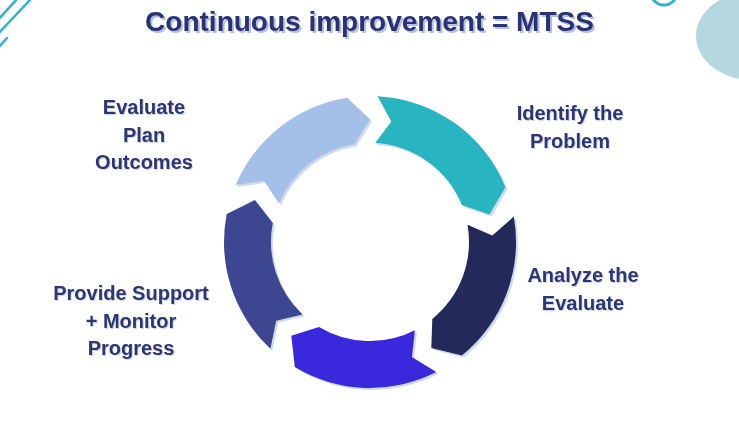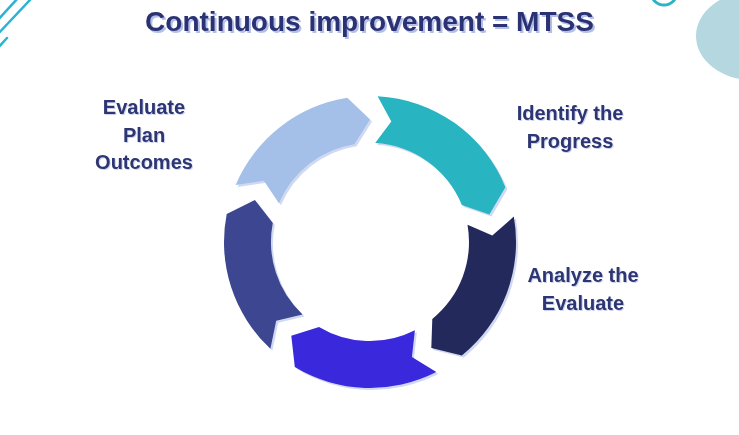--- a/index.html
+++ b/index.html
@@ -71,17 +71,20 @@
         <path d="M 436.3 372.1 A 146 146 0 0 1 294.8 367.1 L 291.3 335.8 L 319.0 326.9 A 99 99 0 0 0 414.9 330.2 L 411.9 357.1 Z" fill="#3a28dd"></path>
         <path d="M 270.4 348.8 A 146 146 0 0 1 226.7 214.1 L 254.9 200.1 L 272.8 223.1 A 99 99 0 0 0 302.5 314.4 L 276.2 320.7 Z" fill="#3d4690"></path>
         <path d="M 235.6 185.0 A 146 146 0 0 1 347.2 97.8 L 370.0 119.5 L 354.5 144.2 A 99 99 0 0 0 278.9 203.3 L 263.9 180.8 Z" fill="#a5c0e8"></path>
       </g>
   </svg>
 
   <div class="label lbl-evaluate">Evaluate
 Plan
 Outcomes</div>
   <div class="label lbl-identify">Identify the
-Progress</div>
+Problem</div>
   <div class="label lbl-analyze">Analyze the
 Evaluate</div>
+  <div class="label lbl-support">Provide Support
++ Monitor
+Progress</div>
 
 </div>
 
 </body></html>

